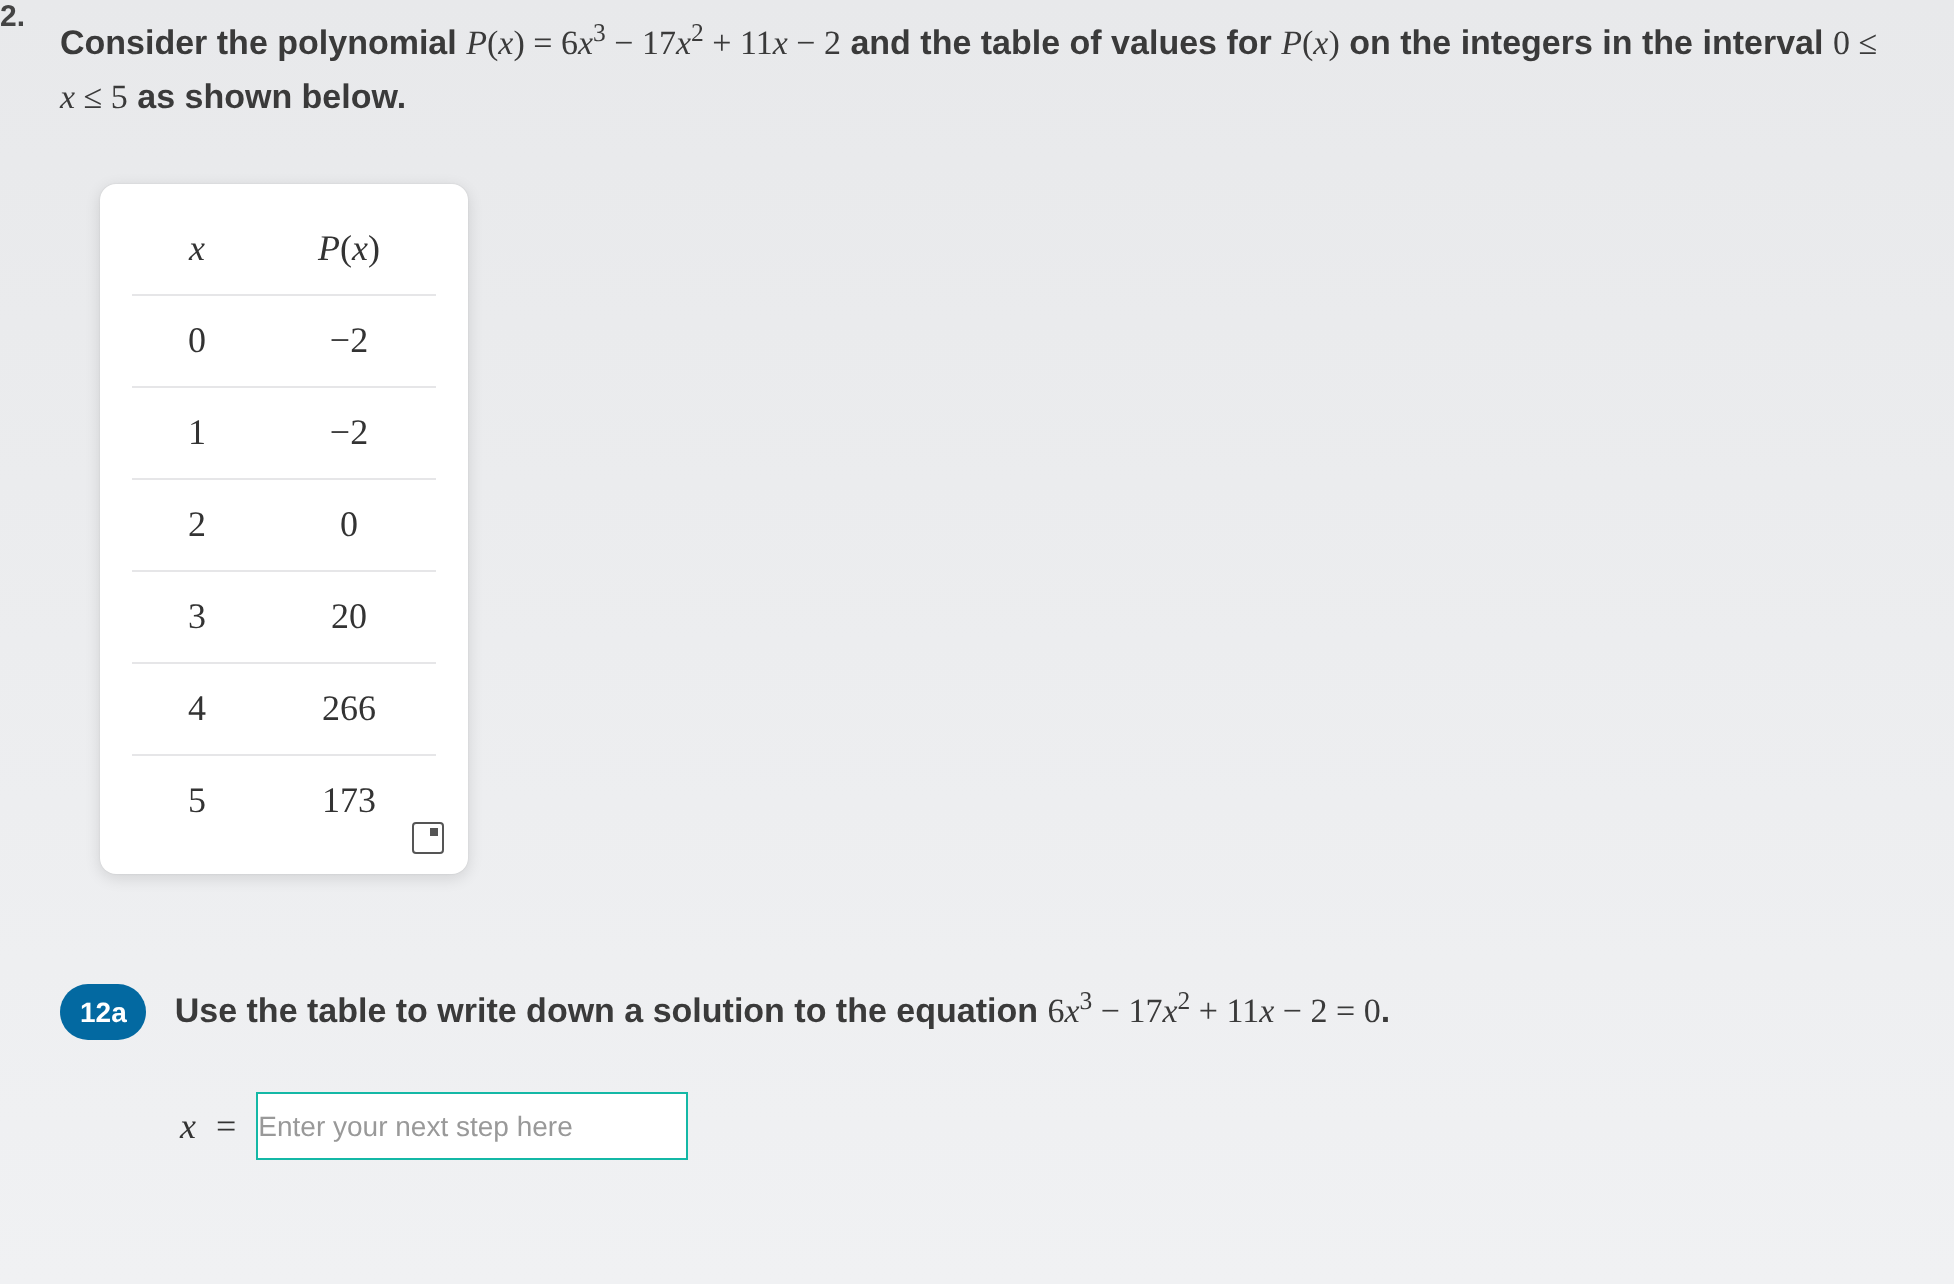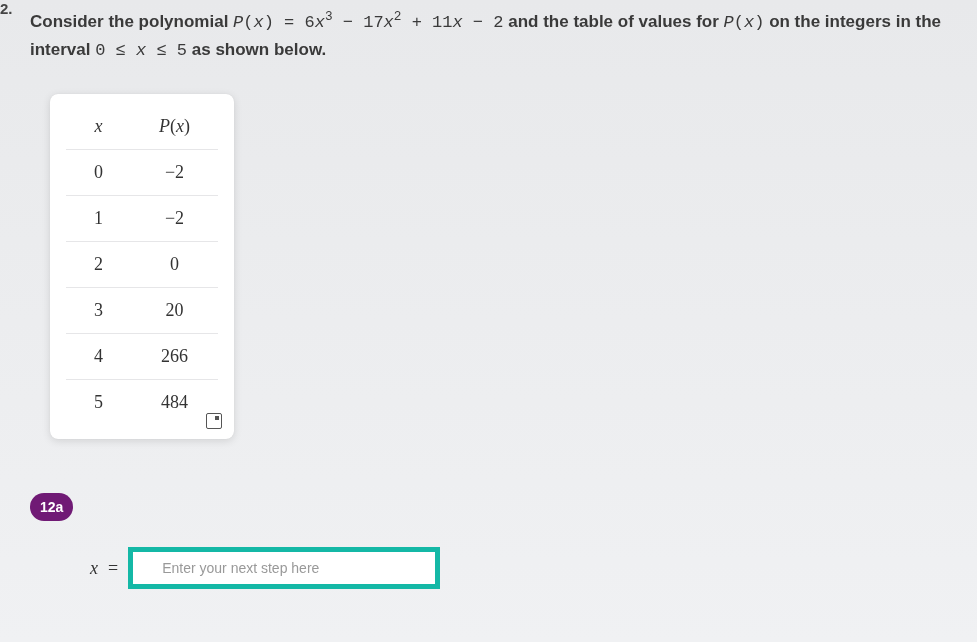--- a/index.html
+++ b/index.html
@@ -28,21 +28,21 @@
       padding: 8px 30px 20px 30px;
     }
     .prompt {
       font-size: 17px;
       line-height: 1.6;
       font-weight: 600;
       color: #3a3a3a;
       margin-bottom: 30px;
     }
     .math {
-      font-family: Liberation Mono, monospace;
+      font-family: Liberation Serif, serif;
       font-weight: normal;
       font-style: normal;
       margin-top: 43px;
     }
     .math-var {
       font-style: italic;
     }
     sup {
       font-size: 0.75em;
       vertical-align: super;
@@ -101,21 +101,21 @@
       height: 4px;
       background: #555;
     }
     .subquestion {
       display: flex;
       align-items: flex-start;
       gap: 14px;
       margin-top: 20px;
     }
     .badge {
-      background: #701a75;
+      background: #0369a1;
       color: #fff;
       font-weight: bold;
       font-size: 14px;
       padding: 6px 10px;
       border-radius: 16px;
       min-width: 38px;
       text-align: center;
     }
     .subquestion-text {
       font-size: 17px;
@@ -135,26 +135,26 @@
       font-style: italic;
       font-size: 18px;
       color: #333;
     }
     .answer-eq {
       font-family: 'Times New Roman', serif;
       font-size: 18px;
       color: #333;
     }
     .answer-input {
-      border: 5px solid #14b8a6;
+      border: 1px solid #14b8a6;
       background: #fff;
-      padding: 8px 29px;
+      padding: 8px 0;
       font-size: 14px;
       color: #999;
-      width: 312px;
+      width: 216px;
       font-family: -apple-system, BlinkMacSystemFont, 'Segoe UI', Arial, sans-serif;
       outline: none;
     }
     .answer-input::placeholder {
       color: #999;
     }
   </style>
 </head>
 <body>
 
@@ -190,29 +190,32 @@
         <tr>
           <td>3</td>
           <td>20</td>
         </tr>
         <tr>
           <td>4</td>
           <td>266</td>
         </tr>
         <tr>
           <td>5</td>
-          <td>484</td>
+          <td>173</td>
         </tr>
       </tbody>
     </table>
     <div class="action-icon"></div>
   </div>
 
   <div class="subquestion">
     <div class="badge">12a</div>
+    <div class="subquestion-text">
+      <span>Use the table to write down a solution to the equation </span><span class="math">6<span class="math-var">x</span><sup>3</sup> − 17<span class="math-var">x</span><sup>2</sup> + 11<span class="math-var">x</span> − 2 = 0</span><span>.</span>
+    </div>
   </div>
 
   <div class="answer-row">
     <span class="answer-label">x</span>
     <span class="answer-eq">=</span>
     <input type="text" class="answer-input" placeholder="Enter your next step here" style="">
   </div>
 
 </div>
 

